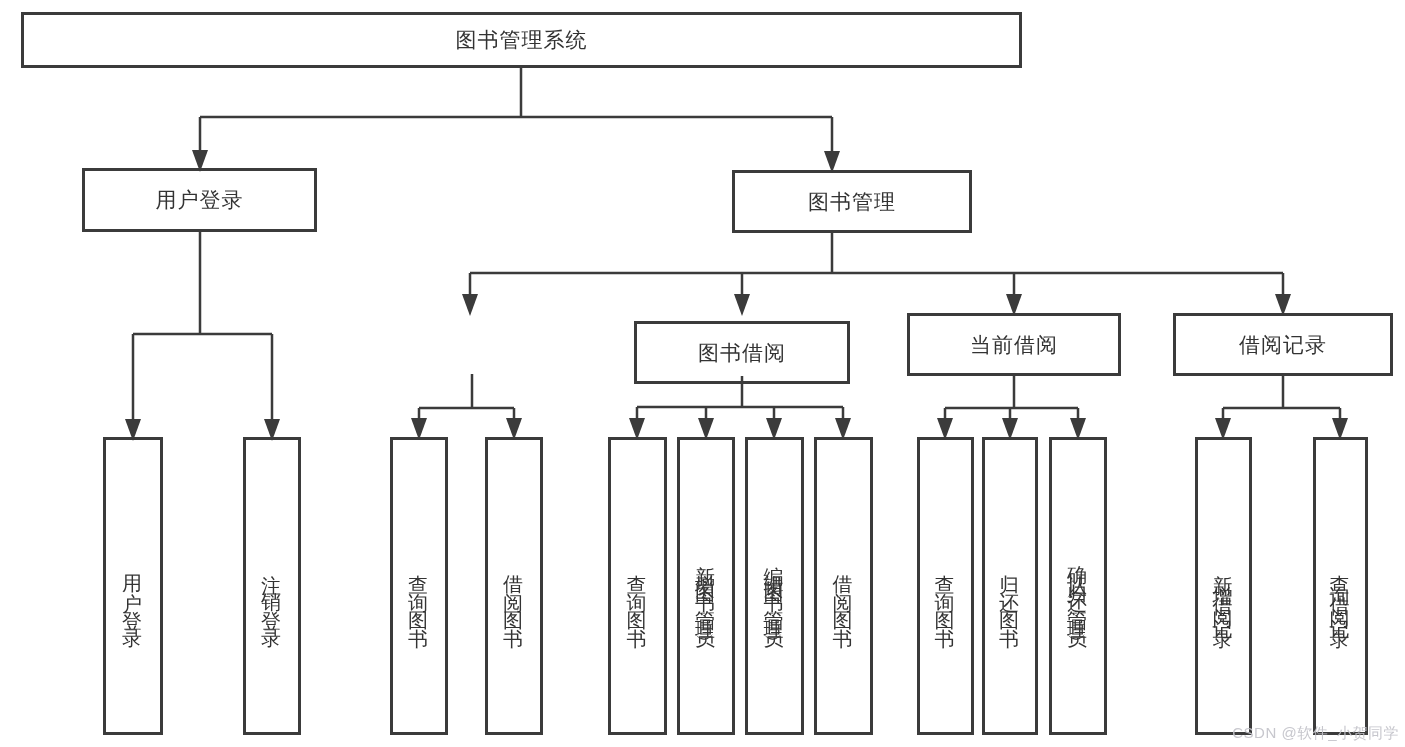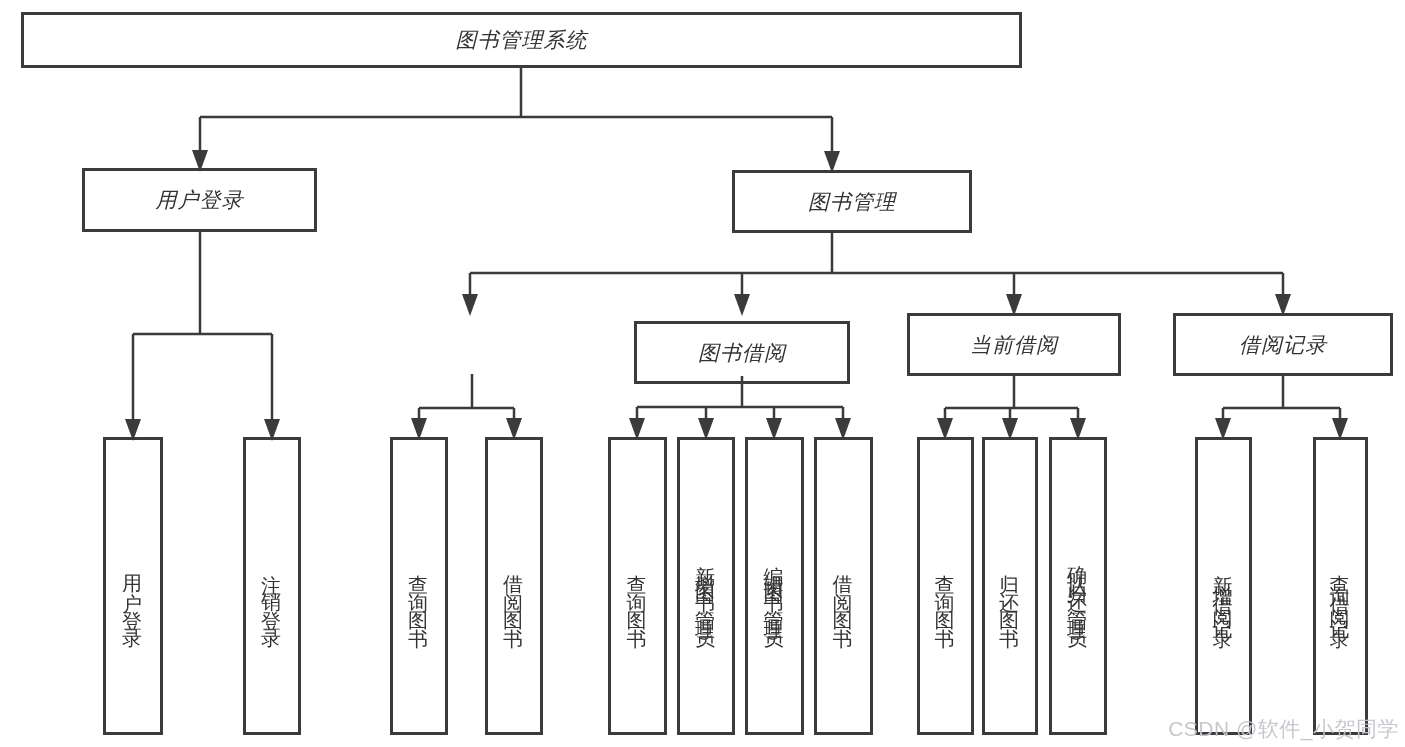--- a/index.html
+++ b/index.html
@@ -27,38 +27,37 @@
     display: flex;
     align-items: center;
     justify-content: center;
     z-index: 1;
   }
   .h-label {
     font-size: 21px;
     letter-spacing: 1px;
     color: #333333;
     white-space: nowrap;
-    font-style: italic;
   }
   .v-label {
     writing-mode: vertical-rl;
     text-orientation: mixed;
     font-size: 20px;
     color: #333333;
     white-space: nowrap;
   }
   .v-label.s4 { letter-spacing: 18px; margin-bottom: -18px; }
   .v-label.s6 { letter-spacing: 11px; margin-bottom: -11px; }
   .v-label.s9 { letter-spacing: 9px;  margin-bottom: -9px;  }
   .watermark {
     position: absolute;
     right: 6px;
     bottom: 4px;
     z-index: 3;
-    font-size: 21px;
+    font-size: 15px;
     color: rgba(196, 196, 202, 0.95);
     letter-spacing: 0.5px;
     white-space: nowrap;
   }
 </style>
 </head>
 <body>
 
 <div class="canvas">
 

